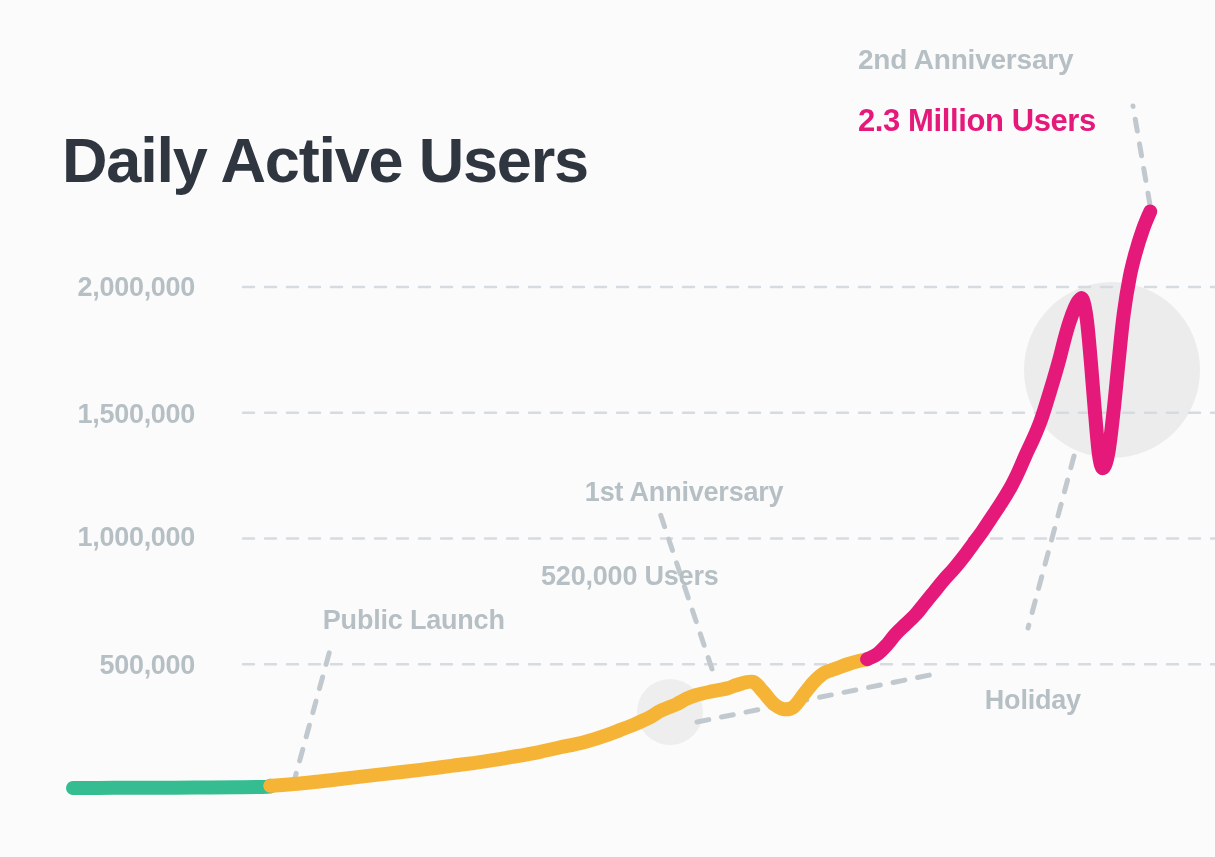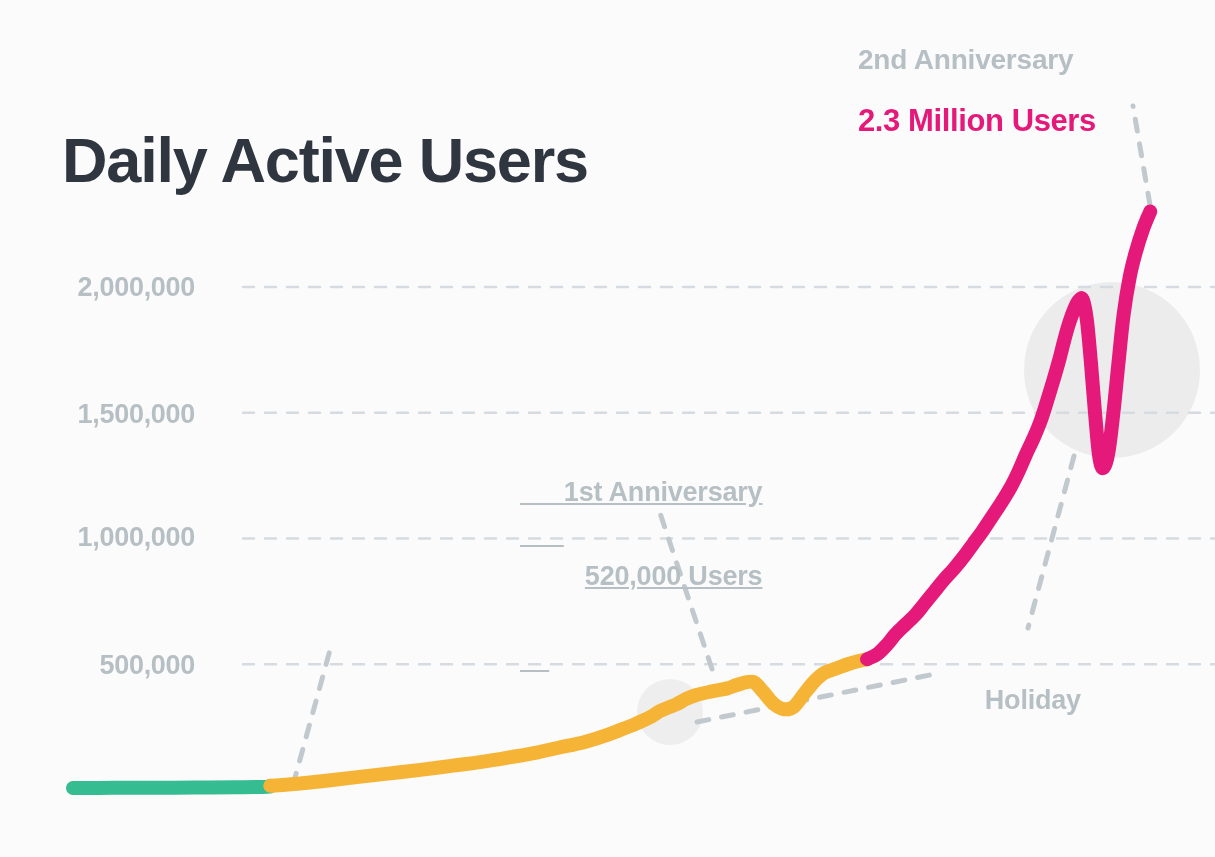--- a/index.html
+++ b/index.html
@@ -58,41 +58,40 @@
     width: 200px;
   }
 
   .annotation {
     font-size: 27px;
     font-weight: bold;
     color: #b6bfc4;
     line-height: 1.55;
     letter-spacing: -0.2px;
   }
-  .annotation .line2 { display: block; text-align: right; }
+  .annotation .line2 { display: block; }
 
   #ann-second-anniversary-label {
     left: 858px;
     top: 14px;
     font-size: 28px;
     margin-top: 24px;
   }
   #ann-second-anniversary-value {
     left: 858px;
     top: 56px;
     font-size: 31px;
     font-weight: bold;
     color: #e5197a;
     letter-spacing: -0.4px;
     margin-top: 47px;
   }
   #ann-first-anniversary {
-    left: 520px;
+    left: 541px;
     top: 430px;
-    text-decoration: underline;
   }
   #ann-public-launch {
     left: 279px;
     top: 558px;
   }
   #ann-holiday-season {
     left: 941px;
     top: 638px;
   }
 </style>
@@ -129,20 +128,21 @@
   <div class="layer-text">
 
     <div class="abs" id="chart-title">Daily Active Users</div>
 
     <div class="abs axis-label" id="tick-0" style="left:-5px; top:272px;">2,000,000</div>
     <div class="abs axis-label" id="tick-1" style="left:-5px; top:399px;">1,500,000</div>
     <div class="abs axis-label" id="tick-2" style="left:-5px; top:522px;">1,000,000</div>
     <div class="abs axis-label" id="tick-3" style="left:-5px; top:650px;">500,000</div>
 
     <div class="abs annotation" id="ann-public-launch">
+      <span>Public Launch</span>
     </div>
 
     <div class="abs annotation" id="ann-first-anniversary">
       <span>1st Anniversary</span>
       <span class="line2">520,000 Users</span>
     </div>
 
     <div class="abs annotation" id="ann-holiday-season">
       <span>Holiday</span>
     </div>

